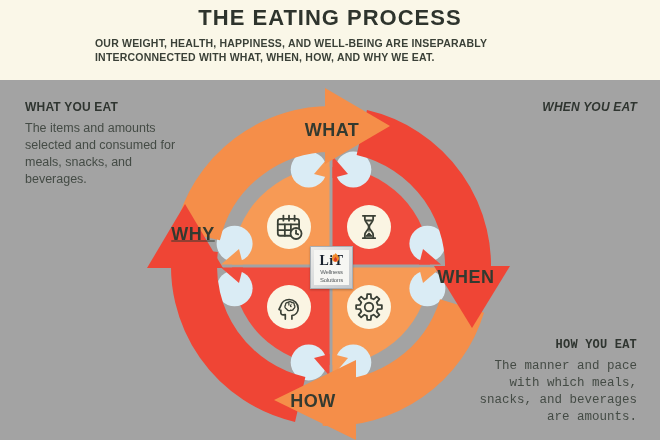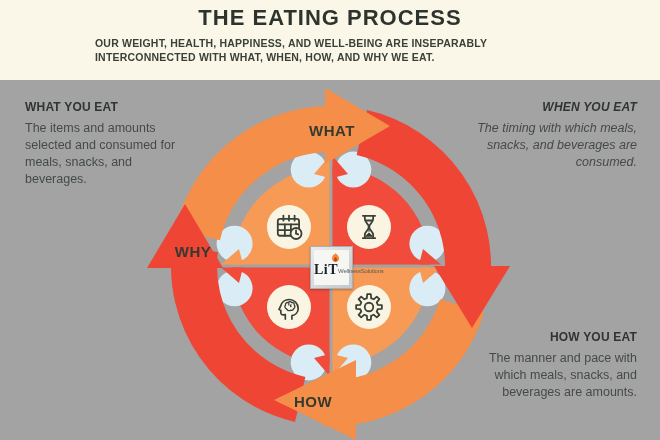--- a/index.html
+++ b/index.html
@@ -27,53 +27,53 @@
     width: 470px;
     text-align: left;
     font-size: 10.5px; font-weight: 700; letter-spacing: 0.2px;
     line-height: 1.35;
     color: #3A4037;
   }
   .diagram-svg { position: absolute; left:0; top:0; }
   .cycle-label {
     position: absolute;
     transform: translate(-50%,-50%);
-    font-size: 15px; font-weight: 700; letter-spacing: 0.5px;
+    font-size: 18px; font-weight: 700; letter-spacing: 0.5px;
     color: #333A30; white-space: nowrap;
   }
   .label-what { left: 332px; top: 130px; }
   .label-when { left: 466px; top: 277px; }
   .label-how  { left: 313px; top: 401px; }
-  .label-why  { left: 193px; top: 251px; }
+  .label-why  { left: 193px; top: 234px; text-decoration: underline; }
   .corner {
     position: absolute;
     color: #444B45;
   }
   .corner h3 {
     margin: 0 0 6px 0;
     font-size: 12px; font-weight: 700; letter-spacing: 0.2px;
     color: #2F3530;
   }
   .corner p { margin: 0; font-size: 12.5px; line-height: 17px; }
   .corner-tl { left: 25px;  top: 100px; width: 168px; text-align: left; }
   .corner-tr { right: 23px; top: 100px; width: 170px; text-align: right; font-style: italic; }
   .corner-bl { left: 25px;  top: 338px; width: 170px; text-align: left; }
-  .corner-br { right: 23px; top: 330px; width: 172px; text-align: right; }
+  .corner-br { right: 23px; top: 338px; width: 172px; text-align: right; font-family: Liberation Mono, monospace; }
   .brand-logo {
     position: absolute; left: 310px; top: 246px;
     width: 43px; height: 43px;
     background: linear-gradient(135deg, #ECECEA 0%, #C2C7CC 100%);
     border: 1px solid #A8AEB4;
     box-shadow: 0 1px 2px rgba(0,0,0,0.25);
     box-sizing: border-box;
   }
   .brand-logo .inner {
     position: absolute; left: 3px; top: 3px; right: 3px; bottom: 3px;
     background: #F6F6F3;
-    display: flex; flex-direction: row; align-items: center;
+    display: flex; flex-direction: column; align-items: center;
     justify-content: flex-start;
     padding-top: 5px; box-sizing: border-box;
   }
   .brand-name {
     font-family: "Liberation Serif", serif;
     font-weight: 700; font-size: 14px; line-height: 12px;
     color: #1A222E; letter-spacing: 0.5px;
   }
   .brand-tagline {
     font-size: 6px; line-height: 6px; letter-spacing: -0.2px;
@@ -176,20 +176,21 @@
       <path fill="none" stroke="#EF4535" stroke-width="46" d="M 300.2 399.5 A 137 137 0 0 1 195 249.3"></path>
 
       <polygon fill="#F58E49" points="325,88 390,126 325,164"></polygon>
       <polygon fill="#EF4535" points="434,266 510,266 472,328"></polygon>
       <polygon fill="#F58E49" points="356,360 356,440 274,400"></polygon>
       <polygon fill="#EF4535" points="147,268 185,204 223,268"></polygon>
     </g>
   </svg>
 
   <div class="cycle-label label-what">WHAT</div>
+  <div class="cycle-label label-when">WHEN</div>
   <div class="cycle-label label-how">HOW</div>
   <div class="cycle-label label-why">WHY</div>
 
   <div class="brand-logo">
     <div class="inner">
       <svg class="flame" width="7" height="9" viewBox="0 0 7 9">
         <path d="M3.5,0 C5,1.6 7,3 7,5.4 C7,7.5 5.4,9 3.5,9 C1.6,9 0,7.5 0,5.4 C0,3.6 1,2.4 2,1 C2.4,1.8 2.8,2.2 3.5,0 Z" fill="#F08A2C"></path>
         <path d="M3.5,4 C4.4,5 5,5.6 5,6.6 C5,7.8 4.3,8.6 3.5,8.6 C2.7,8.6 2,7.8 2,6.6 C2,5.6 2.7,5 3.5,4 Z" fill="#D8372A"></path>
       </svg>
       <div class="brand-name">LiT</div>
@@ -198,20 +199,19 @@
       <div class="brand-underbar"></div>
     </div>
   </div>
 
   <div class="corner corner-tl">
     <h3>WHAT YOU EAT</h3>
     <p>The items and amounts selected and consumed for meals, snacks, and beverages.</p>
   </div>
   <div class="corner corner-tr">
     <h3>WHEN YOU EAT</h3>
-    <p>The timing with which meals, snacks, and beverages are consumed.</p>
   </div>
   <div class="corner corner-br">
     <h3>HOW YOU EAT</h3>
     <p>The manner and pace with which meals, snacks, and beverages are amounts.</p>
   </div>
 
 </div>
 
 </body></html>

